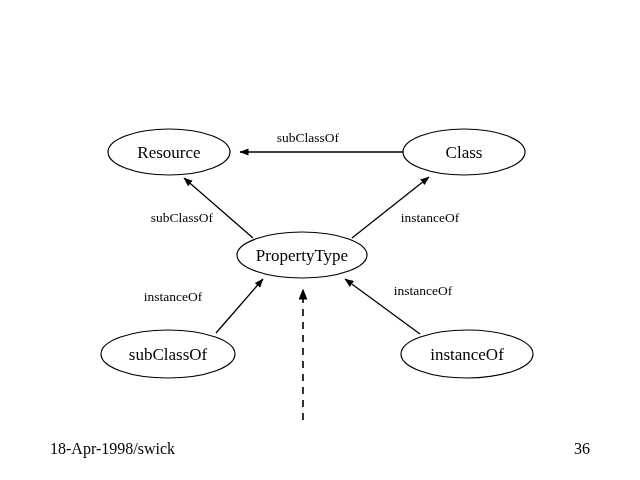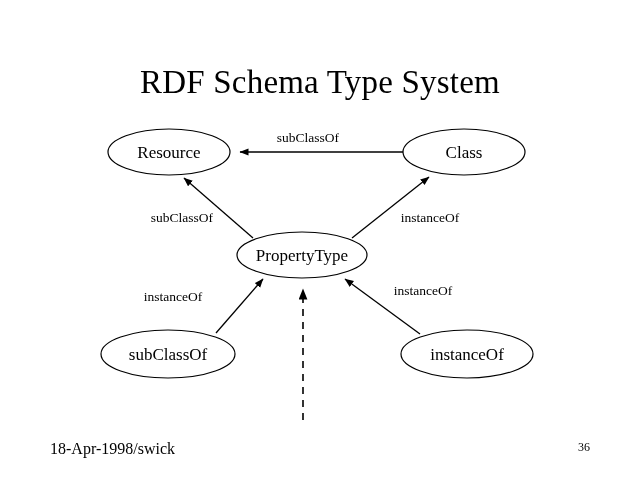--- a/index.html
+++ b/index.html
@@ -67,32 +67,31 @@
     left: 50px;
     top: 440px;
     font-size: 16px;
     color: #000000;
     white-space: nowrap;
   }
   #footer-right {
     position: absolute;
     right: 50px;
     top: 440px;
-    font-size: 12px;
+    font-size: 16px;
     color: #000000;
     text-align: right;
     white-space: nowrap;
   }
 </style>
 </head>
 <body>
 
 <div id="slide">
 
-  <div id="title">RDF Schema Type System</div>
 
   <svg id="diagram" viewBox="0 0 640 480">
     <defs>
       <marker id="arrowhead" markerWidth="10" markerHeight="10" refX="8.5" refY="3.6" orient="auto" markerUnits="userSpaceOnUse">
         <path d="M0,0 L9,3.6 L0,7.2 Z" fill="#000000"></path>
       </marker>
       <marker id="arrowhead-bold" markerWidth="12" markerHeight="12" refX="9.5" refY="4.4" orient="auto" markerUnits="userSpaceOnUse">
         <path d="M0,0 L11,4.4 L0,8.8 Z" fill="#000000"></path>
       </marker>
     </defs>

